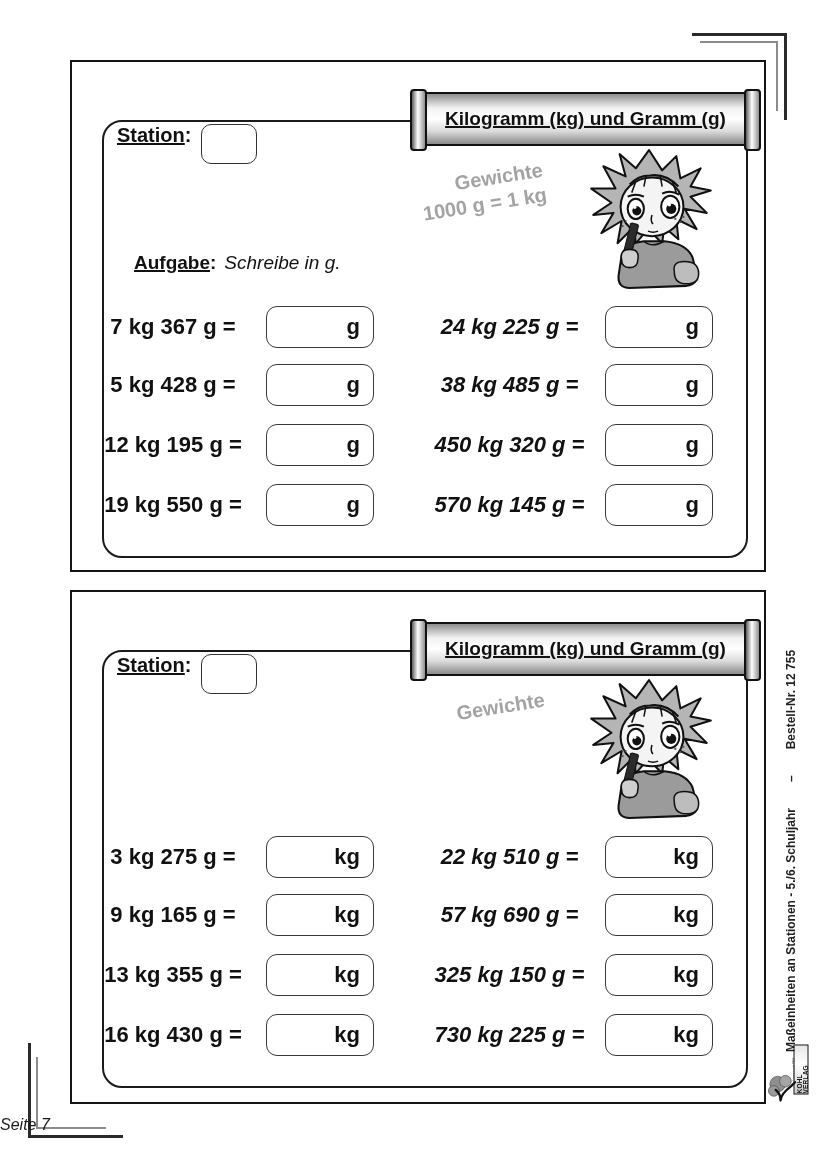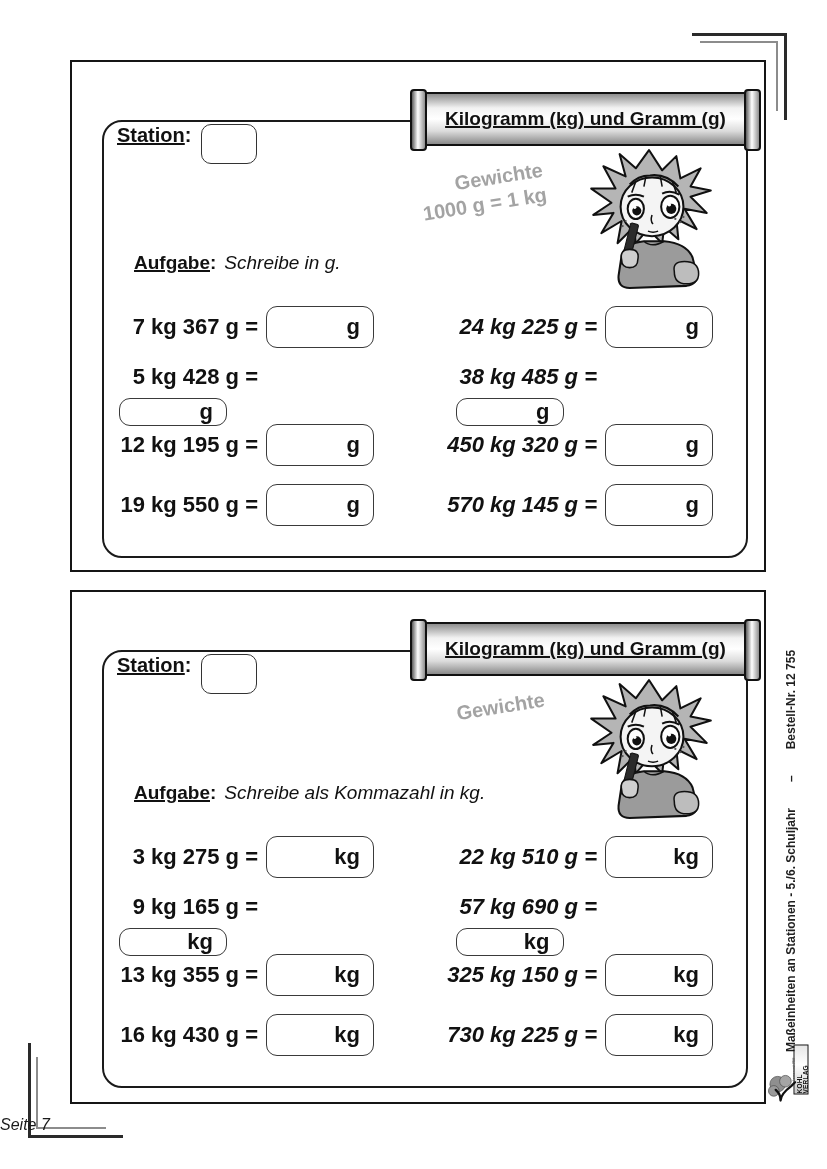--- a/index.html
+++ b/index.html
@@ -46,22 +46,22 @@
   
   .task-line{position:absolute;left:42px;top:190px;font-size:19px;white-space:nowrap;margin-left:20px;}
   .task-label{font-weight:bold;text-decoration:underline;text-decoration-thickness:2px;}
   .task-colon{font-weight:bold;}
   .task-text{font-style:italic;margin-left:8px;}
 
   
   .prob-row{position:absolute;display:flex;align-items:center;gap:8px;height:42px;}
   .prob-row.colL{left:16px;}
   .prob-row.colR{left:350px;}
-  .r1{top:244px;} .r2{top:302px;flex-direction:column;} .r3{top:362px;} .r4{top:422px;}
-  .prob-label{font-size:22px;font-weight:bold;text-align:right;white-space:nowrap;}
+  .r1{top:244px;} .r2{top:302px;} .r3{top:362px;} .r4{top:422px;}
+  .prob-label{font-size:22px;font-weight:bold;text-align:center;white-space:nowrap;}
   .colL .prob-label{width:170px;}
   .colR .prob-label{width:175px;font-style:italic;}
   .ans-box{width:108px;height:42px;border:1.7px solid #3a3a3a;border-radius:11px;background:#fff;
            display:flex;align-items:center;justify-content:flex-end;padding-right:13px;box-sizing:border-box;}
   .unit{font-size:22px;font-weight:bold;}
 
   
   .sidebar{position:absolute;left:591px;top:843px;width:400px;height:16px;
            transform:rotate(-90deg);display:flex;justify-content:center;align-items:center;gap:26px;
            font-size:12px;font-weight:bold;color:#1f1f1f;white-space:nowrap;}
@@ -228,23 +228,20 @@
       </g>
       <path d="M66 68 Q64 74 67 77" fill="none" stroke="#111" stroke-width="1.5"></path>
       <path d="M62 84 Q67 86 72 84" fill="none" stroke="#111" stroke-width="1.5"></path>
       <path d="M36 108 Q40 96 58 94 L78 94 Q100 96 106 110 L110 126 Q112 136 100 138 L44 140 Q32 140 33 128 Z" fill="#9b9b9b" stroke="#111" stroke-width="2"></path>
       <path d="M58 94 Q66 101 78 94" fill="none" stroke="#111" stroke-width="1.5"></path>
       <rect x="40" y="76" width="8" height="42" rx="2" transform="rotate(14 44 97)" fill="#2b2b2b" stroke="#111"></rect>
       <path d="M36 112 Q34 102 44 102 Q54 102 52 112 Q52 120 44 120 Q36 120 36 112 Z" fill="#cfcfcf" stroke="#111" stroke-width="1.5"></path>
       <path d="M88 124 Q86 114 98 114 Q112 114 112 126 Q112 136 100 136 Q88 136 88 124 Z" fill="#bdbdbd" stroke="#111" stroke-width="1.5"></path>
     </svg>
 
-    <div class="task-line">
-      <span class="task-label">Aufgabe</span><span class="task-colon">:</span><span class="task-text">Schreibe als Kommazahl in kg.</span>
-    </div>
 
     <div class="prob-row colL r1">
       <span class="prob-label">3 kg 275 g =</span>
       <div class="ans-box">
           <span class="unit">kg</span>
         </div>
     </div>
     <div class="prob-row colL r2">
       <span class="prob-label">9 kg 165 g =</span>
       <div class="ans-box">

